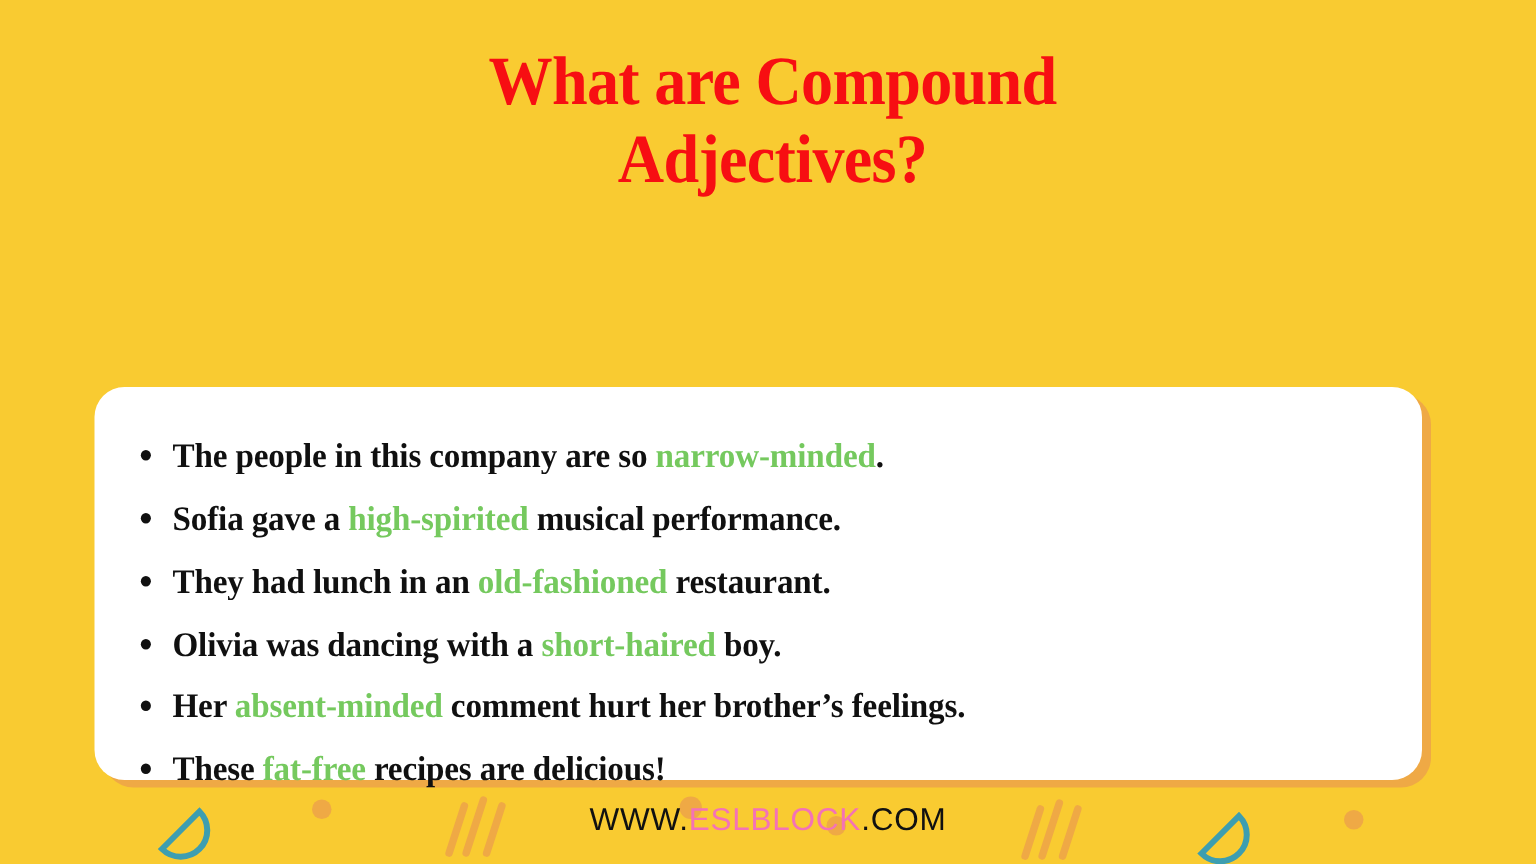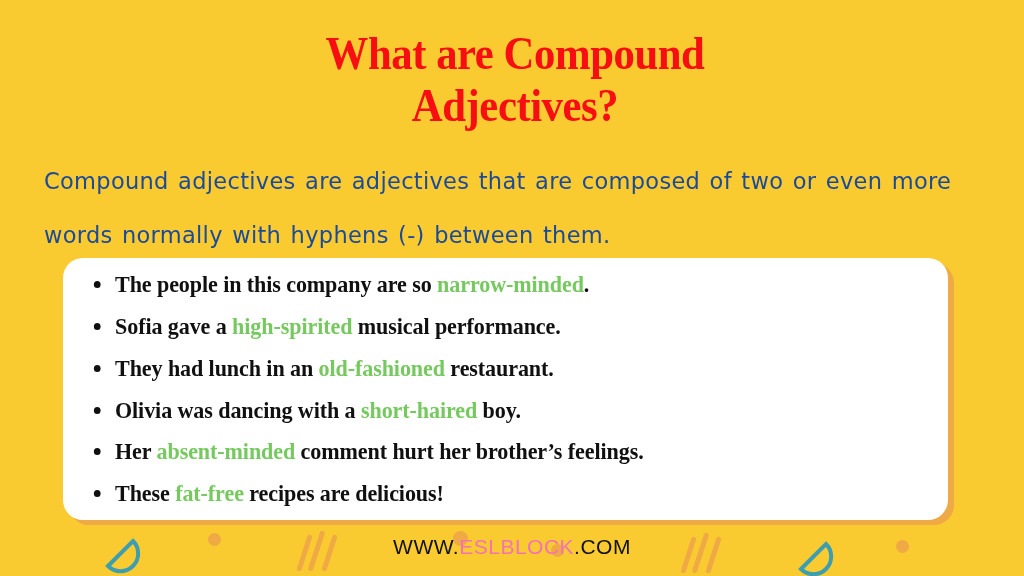--- a/index.html
+++ b/index.html
@@ -119,21 +119,21 @@
     left: 63px;
     top: 258px;
     width: 885px;
     height: 262px;
     border-radius: 20px;
     background: #FFFFFF;
   }
 
   .list {
     list-style: none;
-    padding: 6px 0 0 52px;
+    padding: 25px 0 0 52px;
     margin: 0;
   }
   .list li {
     position: relative;
     color: #101010;
     font-family: "Liberation Serif", serif;
     font-weight: bold;
     font-size: 23px;
     line-height: 1.82;
     letter-spacing: -0.1px;
@@ -199,21 +199,20 @@
       <span style="left:27px; top:6px;  height:38px;"></span>
     </div>
   </div>
 
 
   <h1 class="title">
     <span>What are Compound</span><br>
     <span>Adjectives?</span>
   </h1>
 
-  <p class="intro">Compound adjectives are adjectives that are composed of two or even more words normally with hyphens (-) between them.</p>
 
   <div class="card-shadow"></div>
   <div class="card">
     <ul class="list">
       <li>
         <span>The people in this company are so </span><span class="hl">narrow-minded</span><span>.</span>
       </li>
       <li>
         <span>Sofia gave a </span><span class="hl">high-spirited</span><span> musical performance.</span>
       </li>

